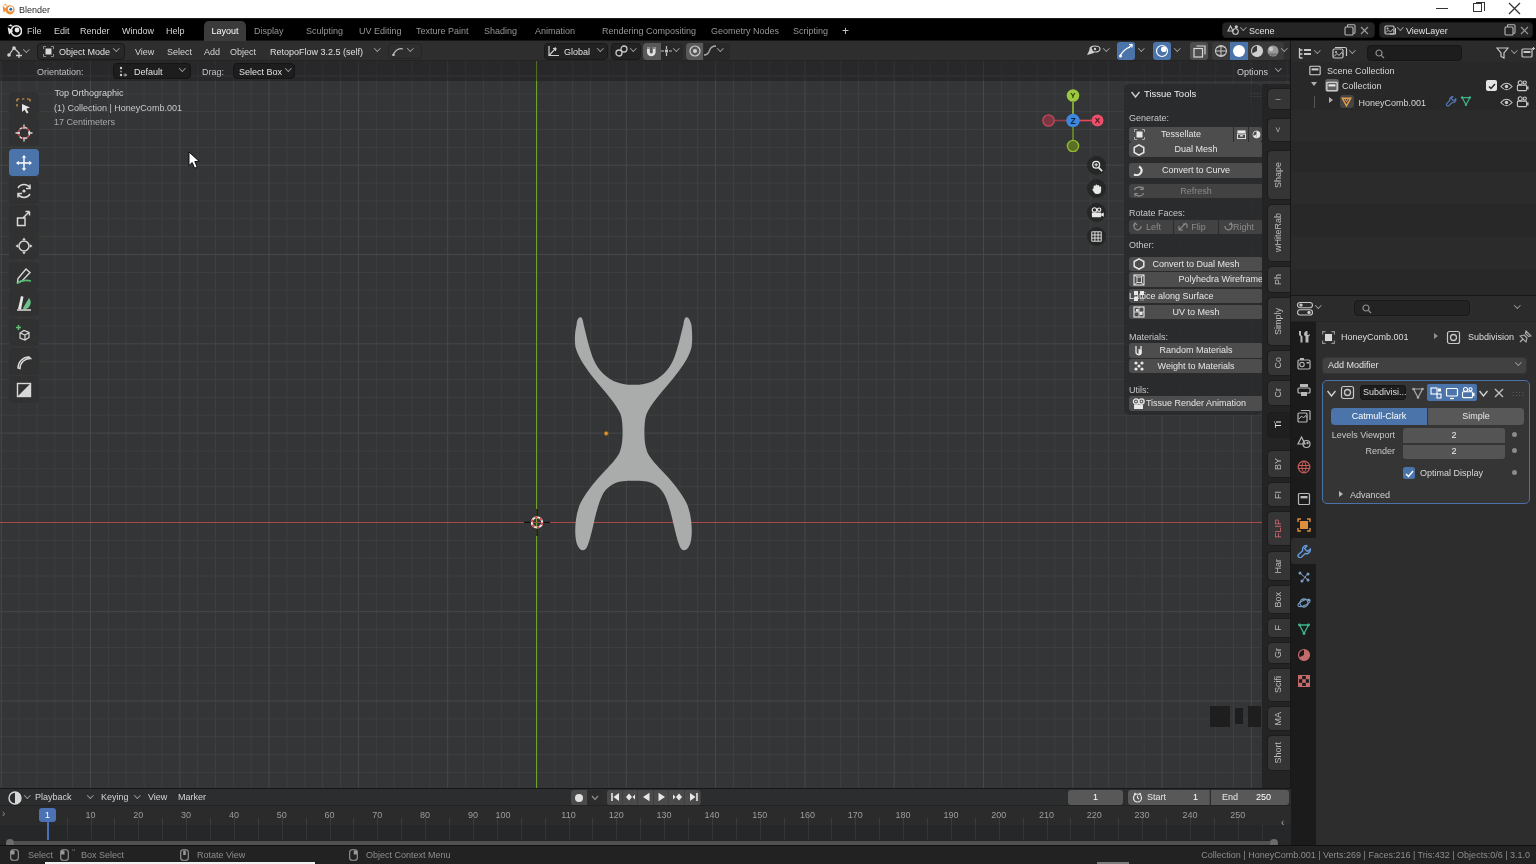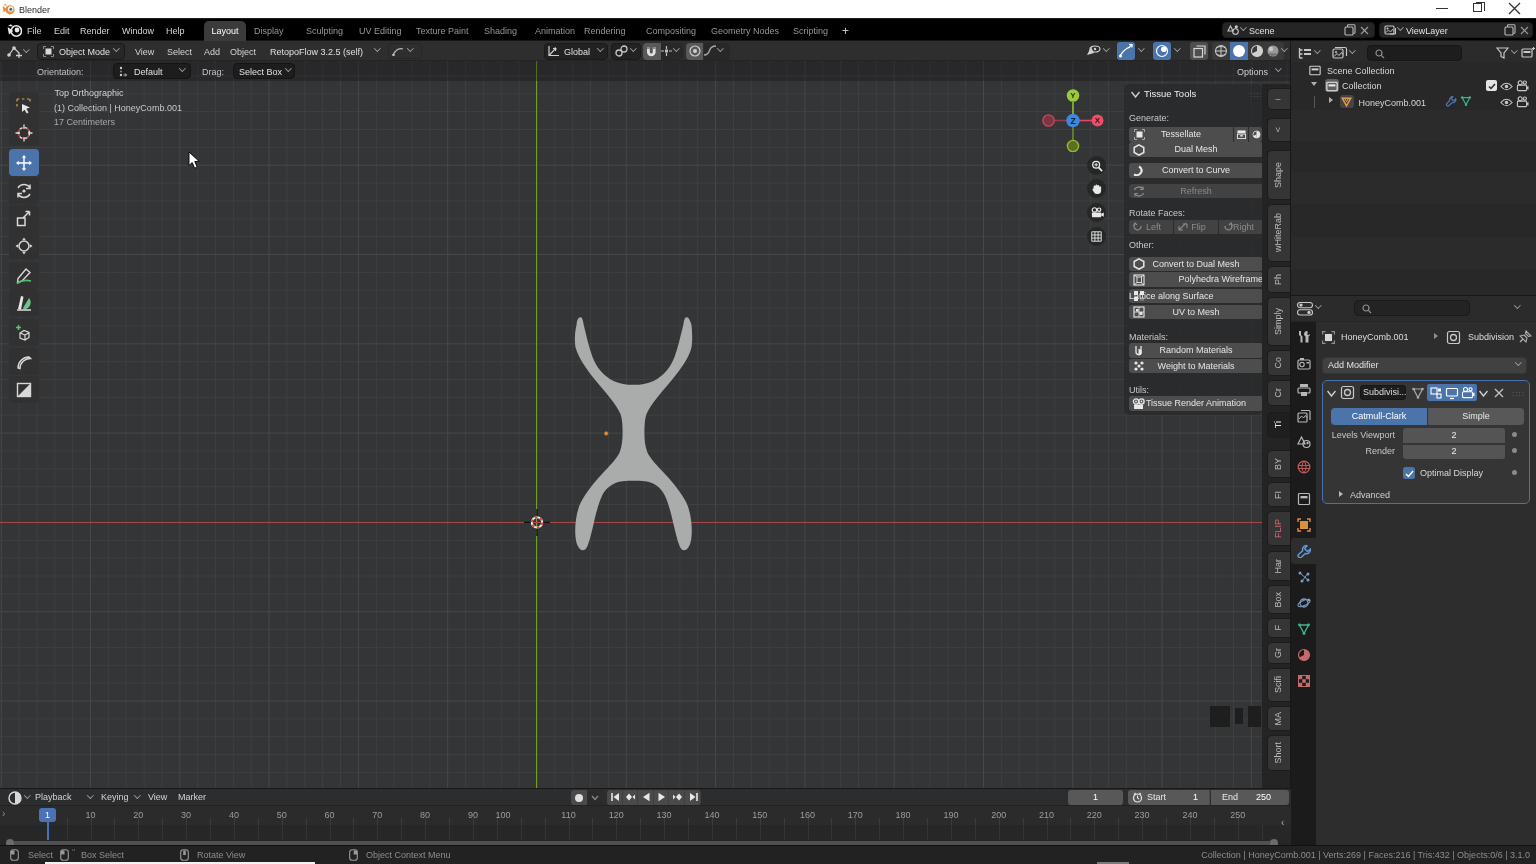--- a/index.html
+++ b/index.html
@@ -47,21 +47,21 @@
     <div class="abs t11" style="left:122px;top:7px;">Window</div>
     <div class="abs t11" style="left:166px;top:7px;">Help</div>
     <div class="abs" style="left:204px;top:2px;width:42px;height:20px;background:#3b3b3b;border-radius:5px 5px 0 0;"></div>
     <div class="abs t11" style="left:204px;top:7px;width:42px;text-align:center;color:#fdfdfd;">Layout</div>
     <div class="abs t11" style="left:254px;top:7px;color:#969696;">Display</div>
     <div class="abs t11" style="left:306px;top:7px;color:#969696;">Sculpting</div>
     <div class="abs t11" style="left:359px;top:7px;color:#969696;">UV Editing</div>
     <div class="abs t11" style="left:416px;top:7px;color:#969696;">Texture Paint</div>
     <div class="abs t11" style="left:484px;top:7px;color:#969696;">Shading</div>
     <div class="abs t11" style="left:535px;top:7px;color:#969696;">Animation</div>
-    <div class="abs t11" style="left:572px;top:7px;color:#969696;padding-left:12px;">Rendering</div>
+    <div class="abs t11" style="left:590px;top:7px;color:#969696;padding-left:12px;">Rendering</div>
     <div class="abs t11" style="left:646px;top:7px;color:#969696;">Compositing</div>
     <div class="abs t11" style="left:711px;top:7px;color:#969696;">Geometry Nodes</div>
     <div class="abs t11" style="left:793px;top:7px;color:#969696;">Scripting</div>
     <div class="abs t11" style="left:842px;top:5px;color:#c8c8c8;font-size:12px;">+</div>
 
     <div class="abs fld" style="left:1222px;top:3px;width:153px;height:16px;"></div>
     <div class="abs t11" style="left:1249px;top:7px;color:#e2e2e2;">Scene</div>
     <svg class="abs" style="left:1227px;top:5px;" width="13" height="12" viewBox="0 0 13 12">
         <path d="M3.5,2 L6,7 H1 Z" fill="none" stroke="#c8c8c8" stroke-width="1.1"></path>
         <circle cx="8.5" cy="7.5" r="2.8" fill="none" stroke="#c8c8c8" stroke-width="1.1"></circle>

